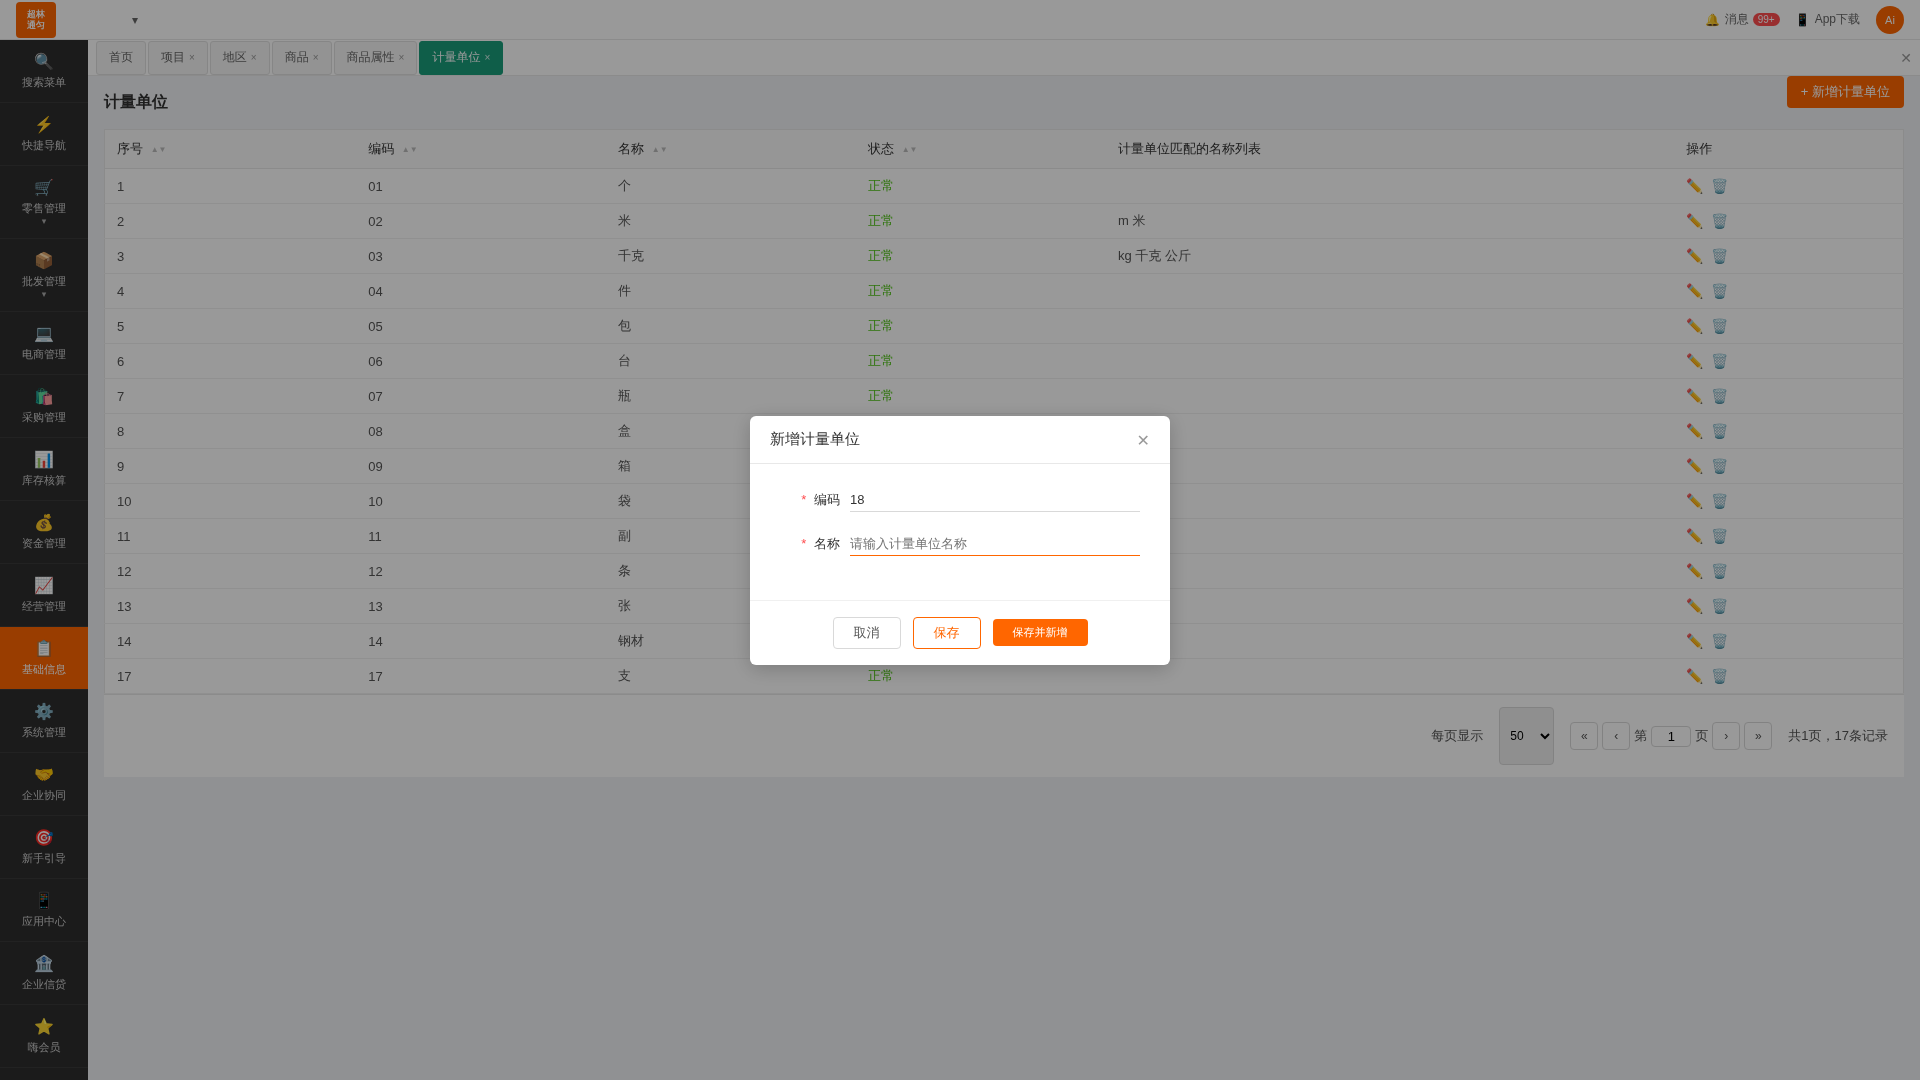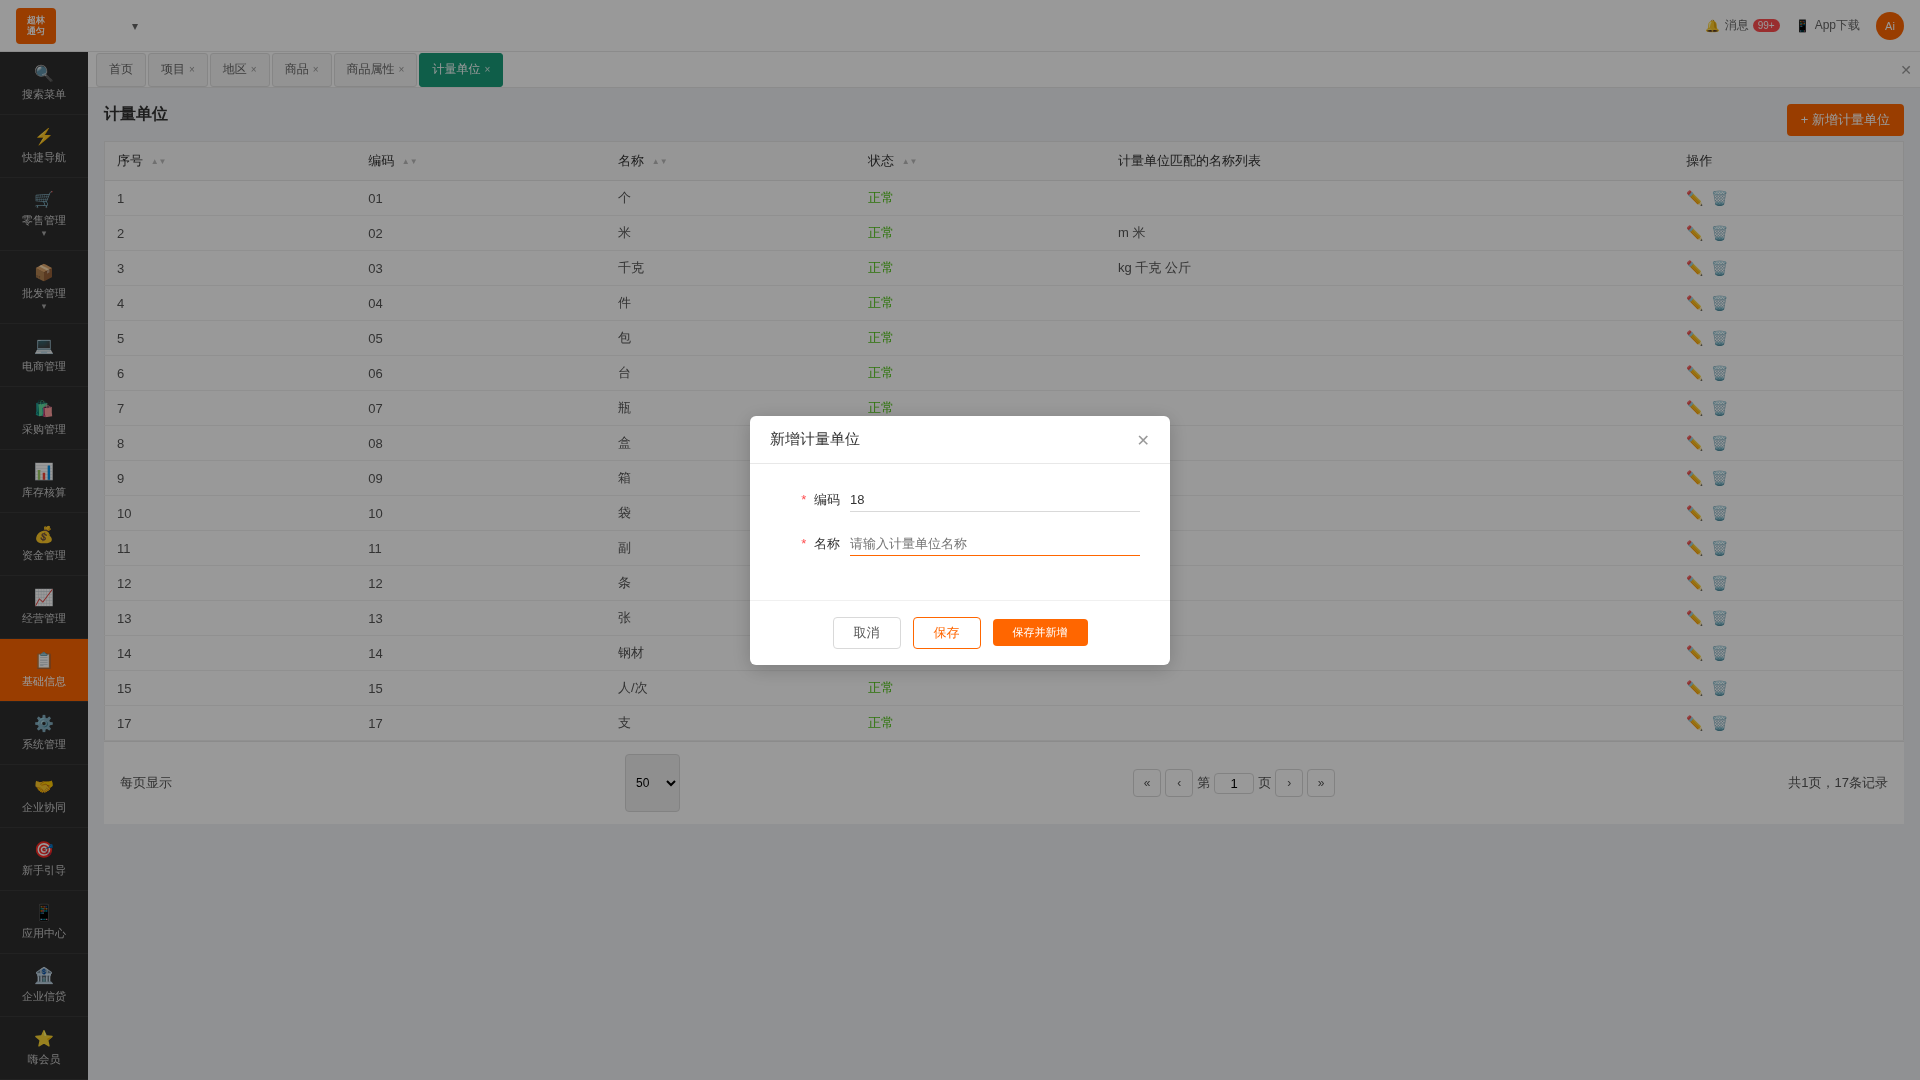--- a/index.html
+++ b/index.html
@@ -1,20 +1,20 @@
 <!DOCTYPE html>
 <html><head>
   <meta charset="utf-8">
   <style>
     * { margin: 0; padding: 0; box-sizing: border-box; }
     body { font-family: 'Microsoft YaHei', Arial, sans-serif; font-size: 13px; background: #f0f2f5; width: 1920px; height: 1080px; overflow: hidden; }
 
     
     .top-header {
-      height: 52px;
+      height: 40px;
       background: #fff;
       display: flex;
       align-items: center;
       padding: 14px 16px;
       border-bottom: 1px solid #e8e8e8;
       position: relative;
       gap: 20px;
     }
     .logo-area {
       display: flex;
@@ -166,21 +166,21 @@
       position: relative;
     }
     .page-title {
       font-size: 16px;
       font-weight: bold;
       color: #333;
       margin-bottom: 16px;
     }
     .add-btn {
       position: absolute;
-      top: 16px;
+      top: 0;
       right: 16px;
       background: #ff6600;
       color: #fff;
       border: none;
       padding: 7px 14px;
       border-radius: 4px;
       cursor: pointer;
       font-size: 13px;
     }
 
@@ -226,25 +226,25 @@
     .action-icon {
       color: #999;
       cursor: pointer;
       font-size: 14px;
     }
 
     
     .pagination {
       display: flex;
       align-items: center;
-      justify-content: space-between;
+      justify-content: flex-end;
       padding: 12px 16px;
       background: #fff;
       border-top: 1px solid #e8e8e8;
-      gap: 24px;
+      gap: 16px;
       font-size: 13px;
       color: #555;
     }
     .page-size-select {
       border: 1px solid #d9d9d9;
       border-radius: 4px;
       padding: 20px 6px;
       font-size: 12px;
     }
     .page-nav {
@@ -698,33 +698,20 @@
       <td><span class="status-normal">正常</span></td>
       <td></td>
       <td>
         <div class="action-icons">
           <span class="action-icon" title="编辑">✏️</span>
           <span class="action-icon" title="删除">🗑️</span>
         </div>
       </td>
     </tr>
             <tr>
-      <td>15</td>
-      <td>15</td>
-      <td>人/次</td>
-      <td><span class="status-normal">正常</span></td>
-      <td></td>
-      <td>
-        <div class="action-icons">
-          <span class="action-icon" title="编辑">✏️</span>
-          <span class="action-icon" title="删除">🗑️</span>
-        </div>
-      </td>
-    </tr>
-            <tr>
       <td>17</td>
       <td>17</td>
       <td>支</td>
       <td><span class="status-normal">正常</span></td>
       <td></td>
       <td>
         <div class="action-icons">
           <span class="action-icon" title="编辑">✏️</span>
           <span class="action-icon" title="删除">🗑️</span>
         </div>

